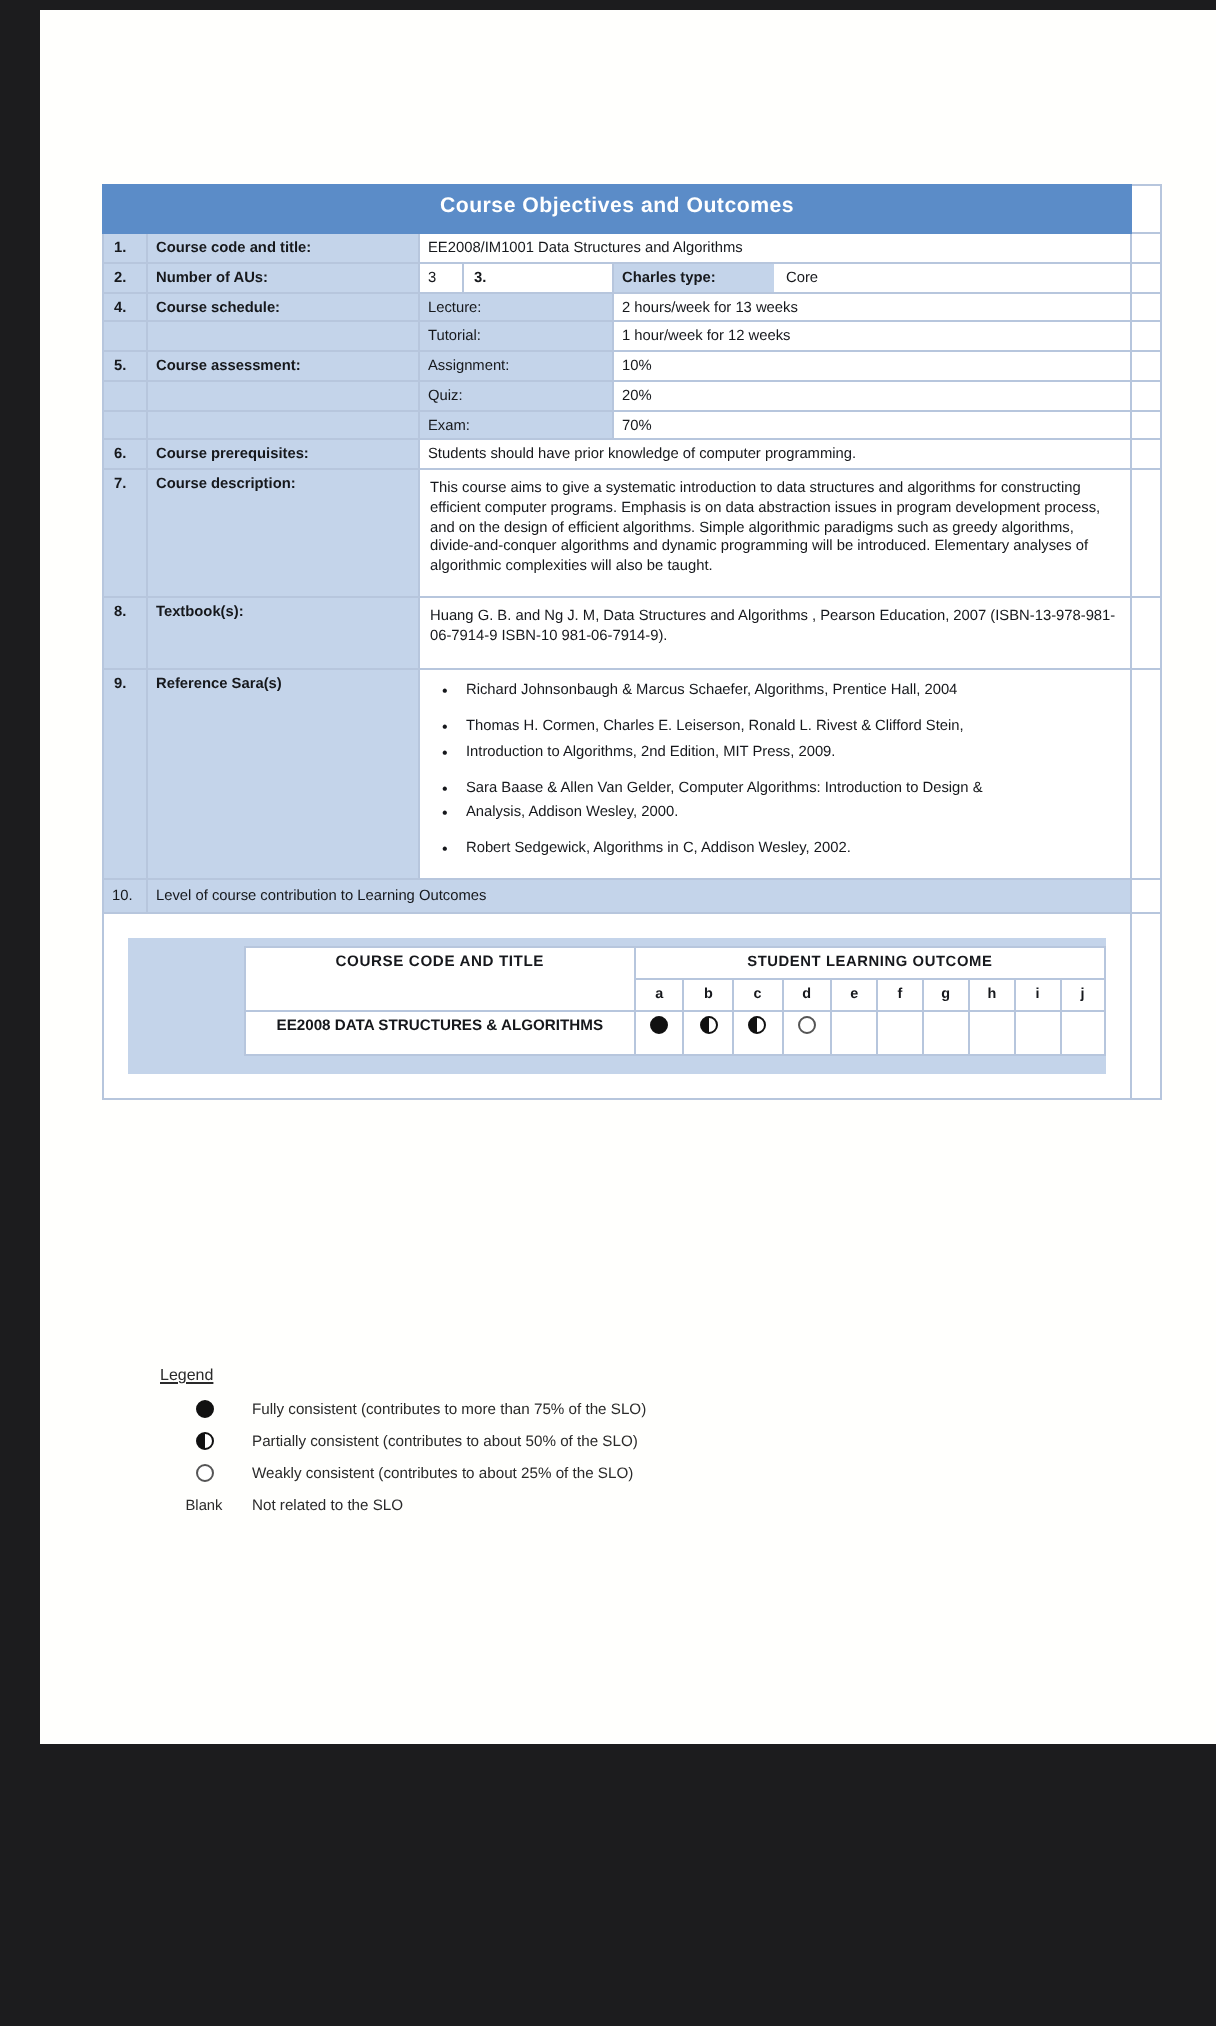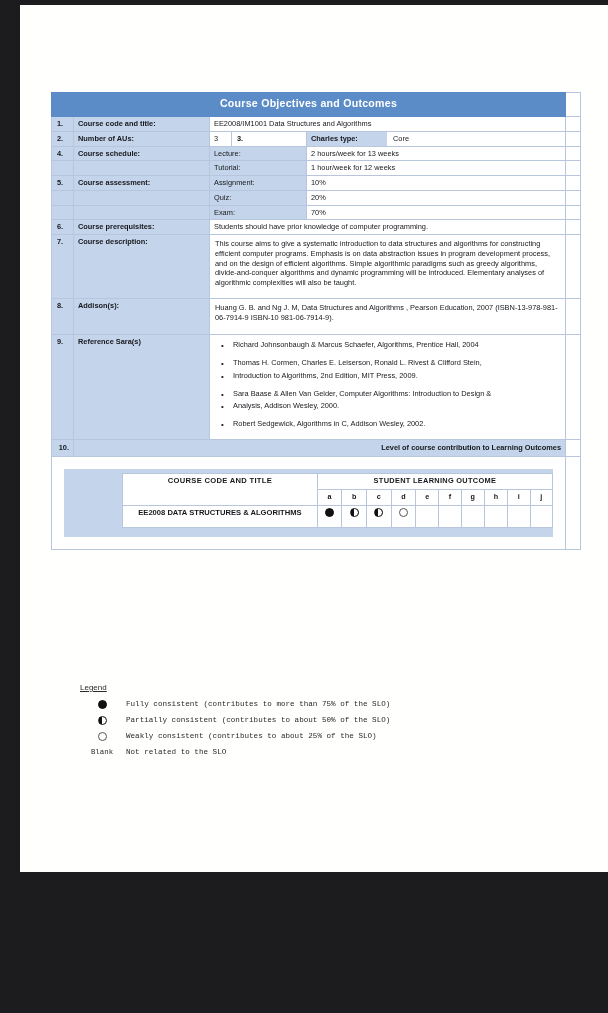--- a/index.html
+++ b/index.html
@@ -30,21 +30,21 @@
     font-weight:bold;font-size:10.6px;letter-spacing:.25px;
     padding:4px 0 5px 0 !important;border:0.6px solid #5b8cc8 !important;
   }
   .num{background:#c4d4ea !important;font-weight:bold;text-align:left;
        padding-left:5px !important;width:22px;}
   .lbl{background:#c4d4ea !important;font-weight:bold;}
   .sub{background:#c4d4ea !important;}
   .val{background:#ffffff;}
   .tail{width:15px;background:#ffffff;border-left:0.6px solid #b7c6dd !important;}
   .blankcell{background:#c4d4ea !important;}
-  .sec10{background:#c4d4ea !important;font-weight:bold;padding:3px 4px !important;text-align:right;}
+  .sec10{background:#c4d4ea !important;font-weight:normal;padding:3px 4px !important;}
   .desc{line-height:1.45;padding:4px 5px 10px 5px !important;}
   .book{line-height:1.45;padding:4px 5px 6px 5px !important;}
 
   ul.refs{margin:0;padding:0 0 0 15px;list-style:none;}
   ul.refs li{position:relative;margin:0 0 2px 0;line-height:1.45;padding-left:2px;}
   ul.refs li:before{content:"\2022";position:absolute;left:-10px;top:0;font-size:8px;}
   ul.refs li.gap{margin-top:7px;}
 
   
   .slowrap{background:#c4d4ea;padding:4px 0 9px 0;}
@@ -62,21 +62,21 @@
   .slo-course{background:#ffffff;height:17px;text-align:left;padding-left:6px;font-weight:normal;font-size:7.6px;}
   .slo-mark{background:#ffffff;height:17px;font-size:8px;line-height:1;}
   .sym{display:inline-block;width:7px;height:7px;border-radius:50%;vertical-align:middle;}
   .sym.full{background:#111;border:0.7px solid #111;}
   .sym.half{background:linear-gradient(90deg,#111 50%,#ffffff 50%);border:0.7px solid #111;}
   .sym.weak{background:#ffffff;border:0.8px solid #555;}
 
   
   #legend{position:absolute;left:60px;top:678px;font-size:7.6px;color:#2a2a2a;}
   #legend .ltitle{font-size:8px;text-decoration:underline;margin-bottom:4px;}
-  #legend .lrow{display:flex;align-items:center;height:16px;font-family:Liberation Mono, monospace;}
+  #legend .lrow{display:flex;align-items:center;height:16px;}
   #legend .lsym{width:44px;text-align:center;font-size:7.4px;}
   #legend .ltext{padding-left:2px;}
 </style>
 </head>
 <body>
 
 <div id="page">
 
   <table id="syllabus">
     <colgroup>
@@ -167,21 +167,21 @@
 
     <tr>
       <td class="num">7.</td>
       <td class="lbl">Course description:</td>
       <td class="val desc" colspan="3">This course aims to give a systematic introduction to data structures and algorithms for constructing efficient computer programs. Emphasis is on data abstraction issues in program development process, and on the design of efficient algorithms. Simple algorithmic paradigms such as greedy algorithms, divide-and-conquer algorithms and dynamic programming will be introduced. Elementary analyses of algorithmic complexities will also be taught.</td>
       <td class="tail"></td>
     </tr>
 
     <tr>
       <td class="num">8.</td>
-      <td class="lbl">Addison(s):</td>
+      <td class="lbl">Textbook(s):</td>
       <td class="val book" colspan="3" style="padding-bottom:12px !important">Huang G. B. and Ng J. M, Data Structures and Algorithms , Pearson Education, 2007 (ISBN-13-978-981-06-7914-9 ISBN-10 981-06-7914-9).</td>
       <td class="tail"></td>
     </tr>
 
     <tr>
       <td class="num">9.</td>
       <td class="lbl">Reference Sara(s)</td>
       <td class="val" colspan="3" style="padding:5px 6px 7px 6px">
         <ul class="refs">
           <li>Richard Johnsonbaugh &amp; Marcus Schaefer, Algorithms, Prentice Hall, 2004</li>

